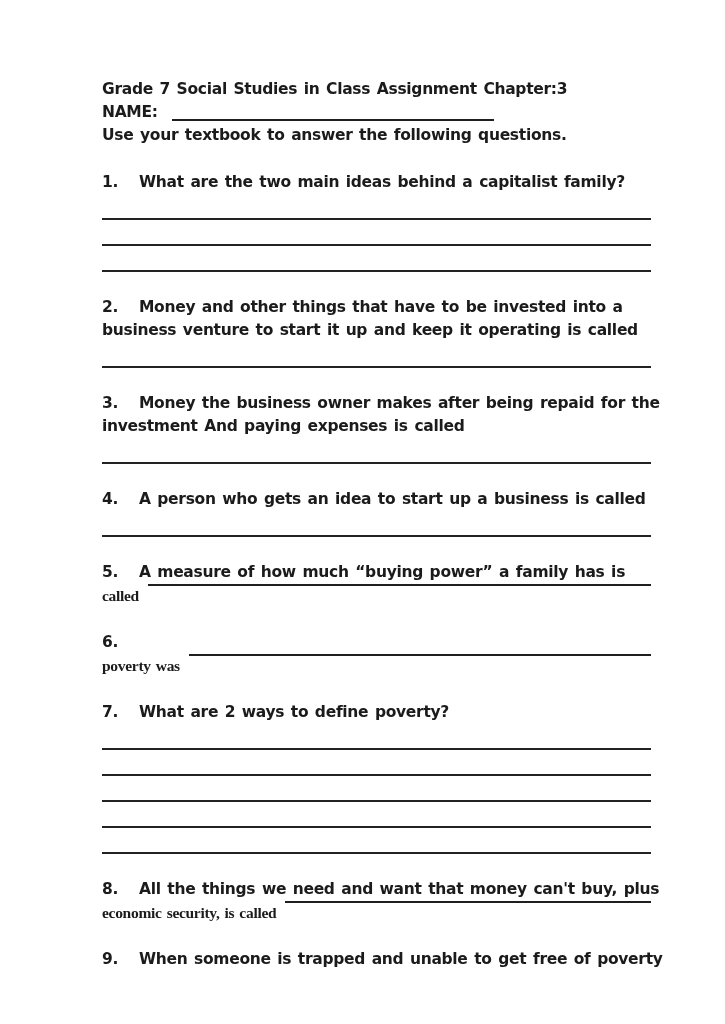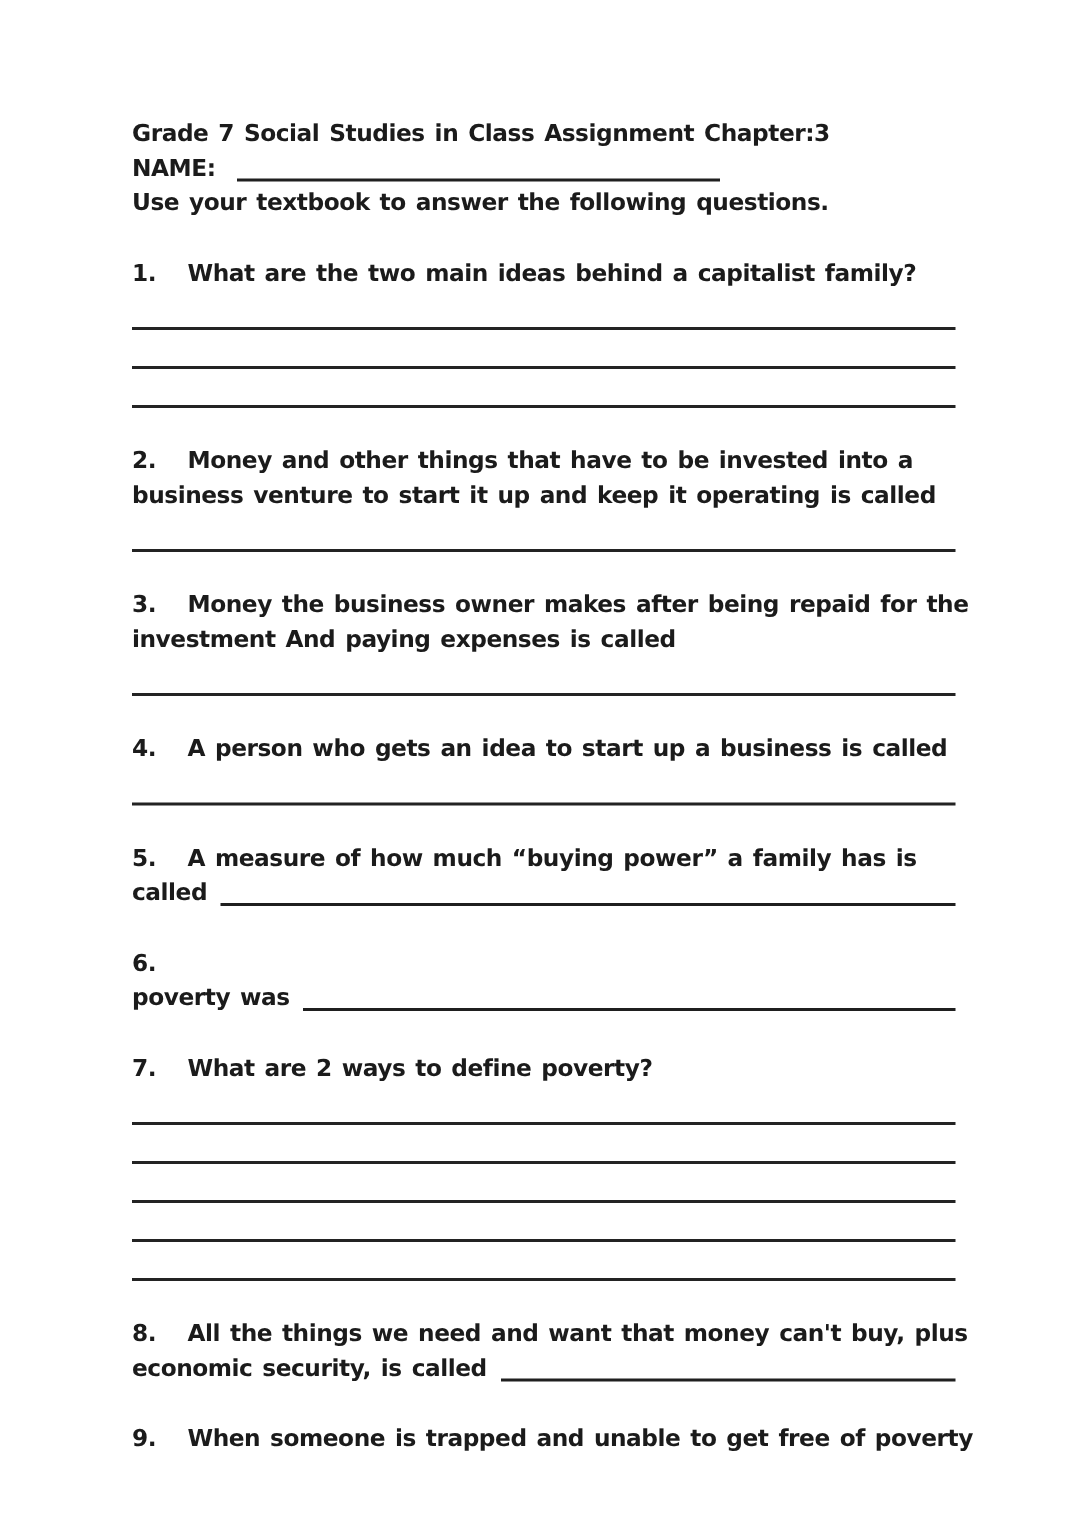--- a/index.html
+++ b/index.html
@@ -20,20 +20,21 @@
     font-family: "DejaVu Sans", sans-serif;
     font-weight: 700;
     font-size: 15.5px;
     line-height: 23px;
     letter-spacing: -0.3px;
     word-spacing: 1.5px;
     color: #1b1b1b;
   }
   .content {
     width: 549px;
+    margin-left: 14px;
   }
   .tline {
     white-space: nowrap;
     display: block;
   }
   .name-row {
     display: flex;
     align-items: flex-end;
   }
   .name-blank {
@@ -56,21 +57,22 @@
   .qtext {
     flex: 0 0 auto;
     white-space: nowrap;
   }
   .qline {
     display: block;
     white-space: nowrap;
   }
   .qline-blank {
     display: flex;
-    align-items: flex-end;
+    align-items: flex-start;
+    font-family: Liberation Serif, serif;
   }
   .inline-blank {
     flex: 1 1 auto;
     margin-left: 9px;
     margin-bottom: 3px;
     border-bottom: 2px solid #1f1f1f;
   }
   .answer-line {
     height: 24px;
     border-bottom: 2px solid #232323;

